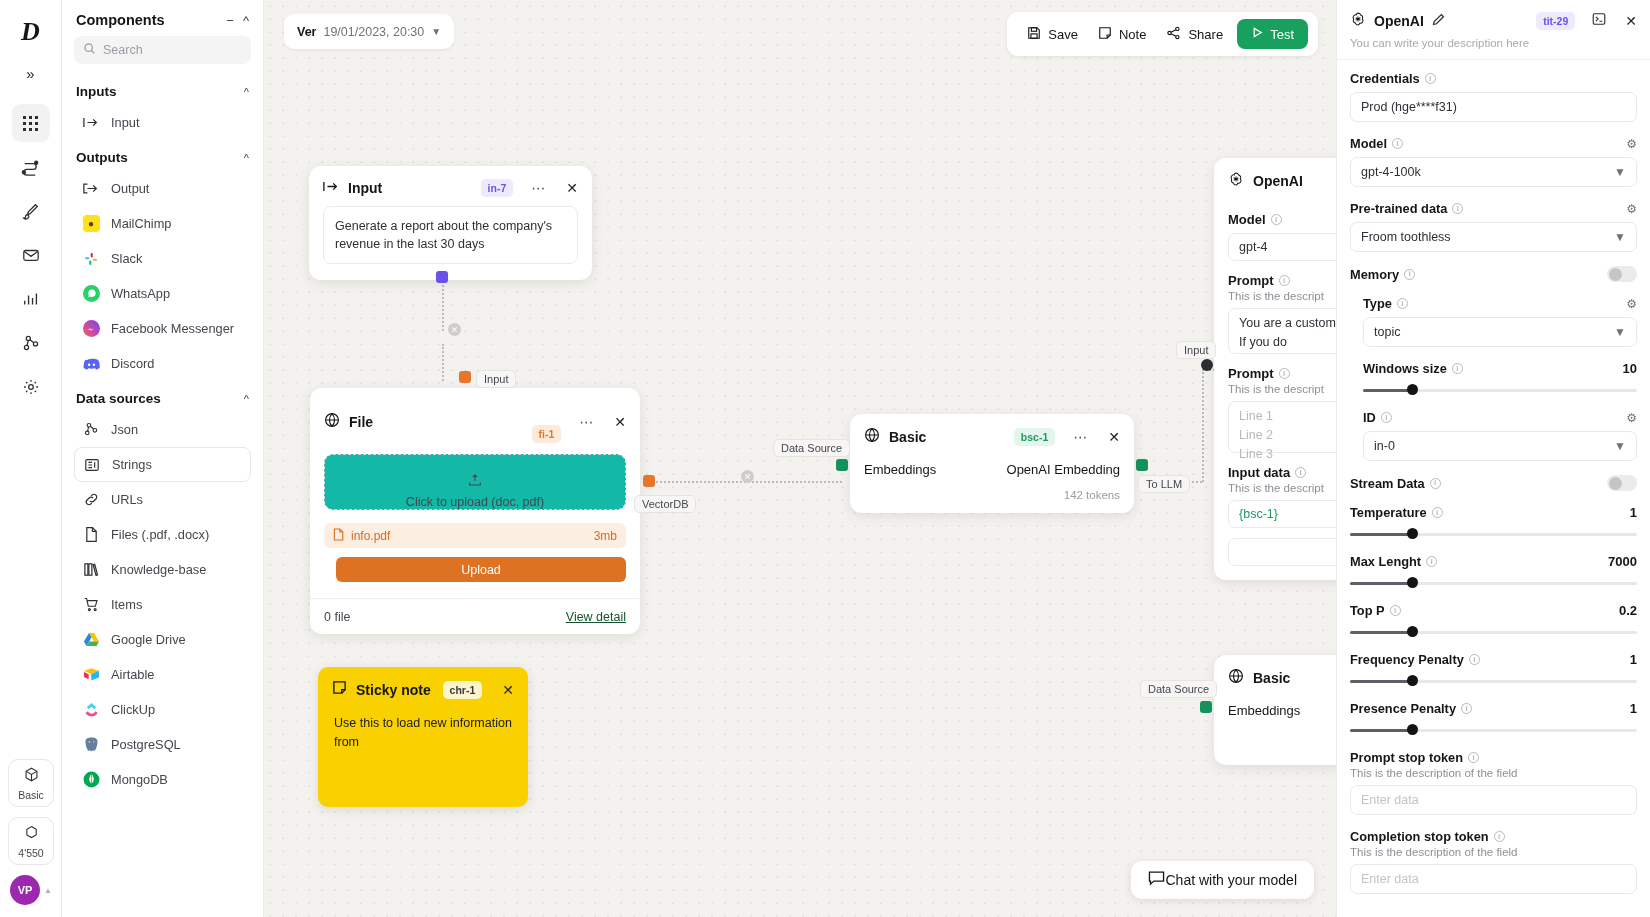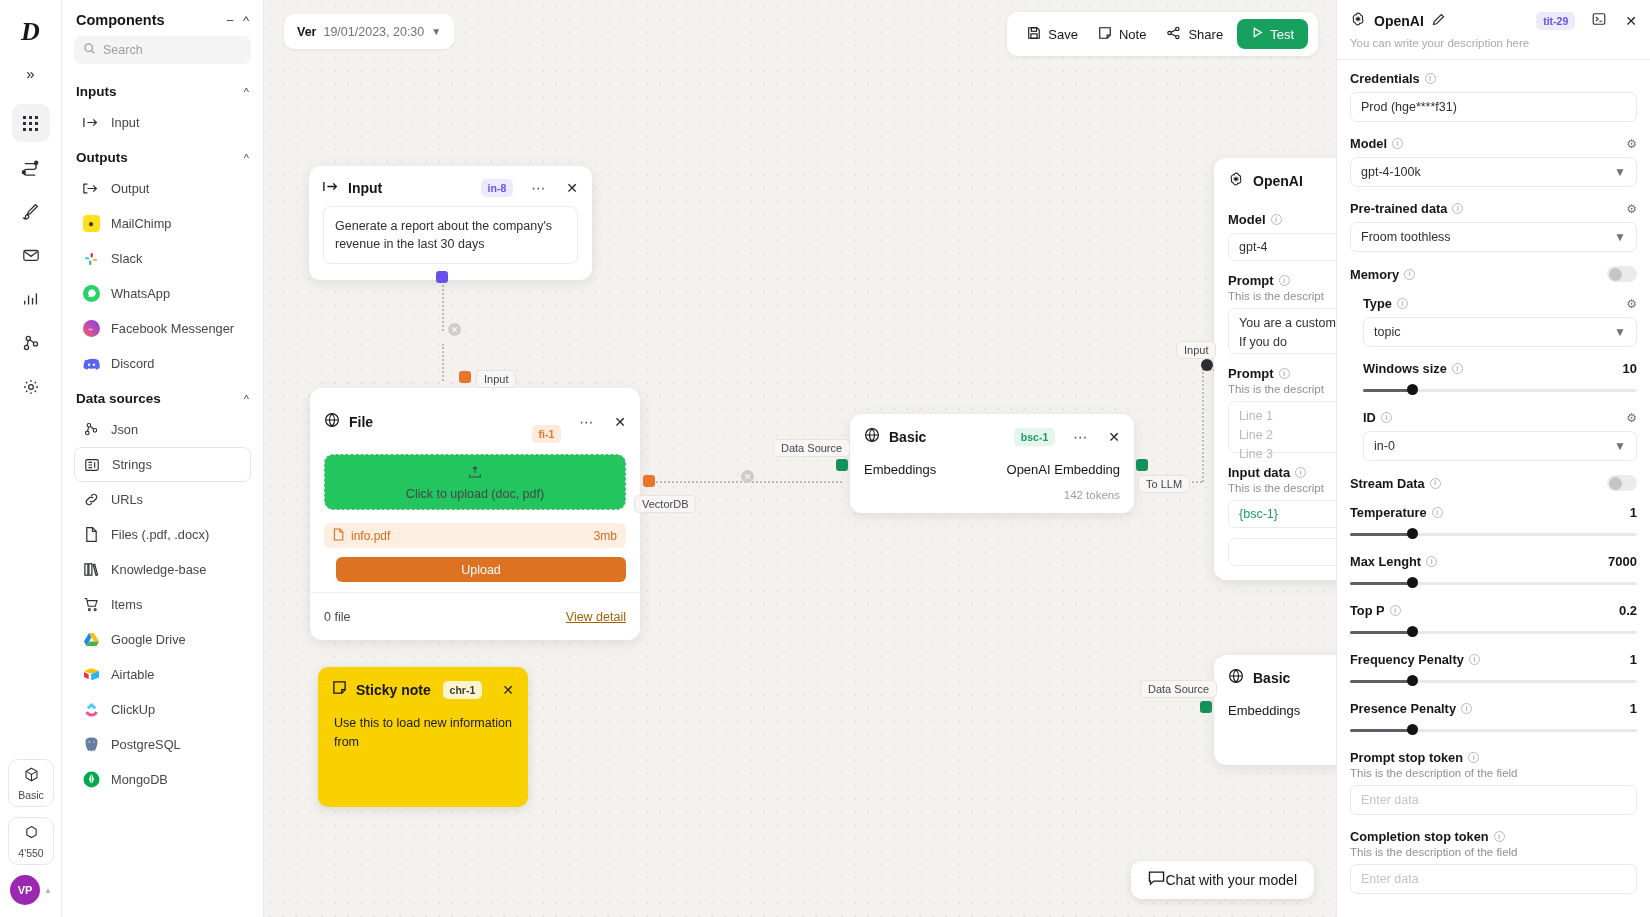--- a/index.html
+++ b/index.html
@@ -124,40 +124,40 @@
 
   .textish {
     margin: 0 14px 16px 14px; border: 1px solid #ebe9e9; border-radius: 8px;
     padding: 10px 11px; font-size: 12.5px; color: #2d3036; line-height: 1.45;
   }
 
   
   .dropzone {
     margin: 2px 14px 0 14px; border: 1px dashed #dcd9d9; border-radius: 9px;
     height: 56px; display: flex; flex-direction: column; align-items: center;
-    justify-content: center; gap: 4px; cursor: pointer; background: #22c55e;
+    justify-content: flex-end; gap: 4px; cursor: pointer; background: #14b8a6;
   }
   .dropzone .dz-text { font-size: 12.5px; color: #44474e; }
   .filerow {
     margin: 13px 14px 0 14px; background: #fdeee2; border-radius: 6px; height: 25px;
     display: flex; align-items: center; padding: 0 9px; gap: 7px;
   }
   .filerow .fname { font-size: 12px; color: #d96c19; flex: 1; }
   .filerow .fsize { font-size: 12px; color: #d96c19; }
   .upload-btn {
     margin: 9px 14px 0 26px; background: #dd7322; color: #fff; border-radius: 6px;
     height: 25px; display: flex; align-items: center; justify-content: center;
     font-size: 12.5px; cursor: pointer;
   }
   .file-foot {
-    margin-top: 10px; border-top: 1px solid #efeded; height: 48px; display: flex;
+    margin-top: 16px; border-top: 1px solid #efeded; height: 36px; display: flex;
     align-items: center; justify-content: space-between; padding: 0 14px;
   }
   .file-foot .cnt { font-size: 12.5px; color: #44474e; }
-  .file-foot .lnk { font-size: 12.5px; color: #a16207; text-decoration: underline; cursor: pointer; }
+  .file-foot .lnk { font-size: 12.5px; color: #14532d; text-decoration: underline; cursor: pointer; }
 
   
   .kvrow { display: flex; align-items: center; justify-content: space-between; padding: 6px 14px 0 14px; }
   .kvrow .k { font-size: 13px; color: #15161a; }
   .kvrow .v { font-size: 13px; color: #15161a; }
   .tokens { text-align: right; padding: 12px 14px 12px 14px; font-size: 11.5px; color: #9a9da3; }
 
   
   .sticky { position: absolute; background: #f9d000; border-radius: 10px;
     box-shadow: 0 3px 12px rgba(0,0,0,.10); }
@@ -602,21 +602,21 @@
     <div class="dashed-h" style="left:938px; top:369px; width:56px;"></div>
 
     <div class="node" style="left:45px; top:166px; width:283px;">
       <div class="node-head">
         <span>
           <svg width="16" height="13" viewBox="0 0 18 14" fill="none" stroke="#15161a" stroke-width="1.5">
               <path d="M1 2v10M5 7h10M11.5 3.5L15 7l-3.5 3.5"></path>
             </svg>
         </span>
         <span class="node-title">Input</span>
-        <span class="badge purple">in-8</span>
+        <span class="badge purple">in-7</span>
         <span class="dots">⋯</span>
         <span class="xbtn">✕</span>
       </div>
       <div class="textish">Generate a report about the company's revenue in the last 30 days</div>
     </div>
 
     <div class="port-chip" style="left:212px; top:370px;">Input</div>
     <div class="dot orange" style="left:195px; top:371px;"></div>
 
     <div class="node" style="left:46px; top:388px; width:330px;">

